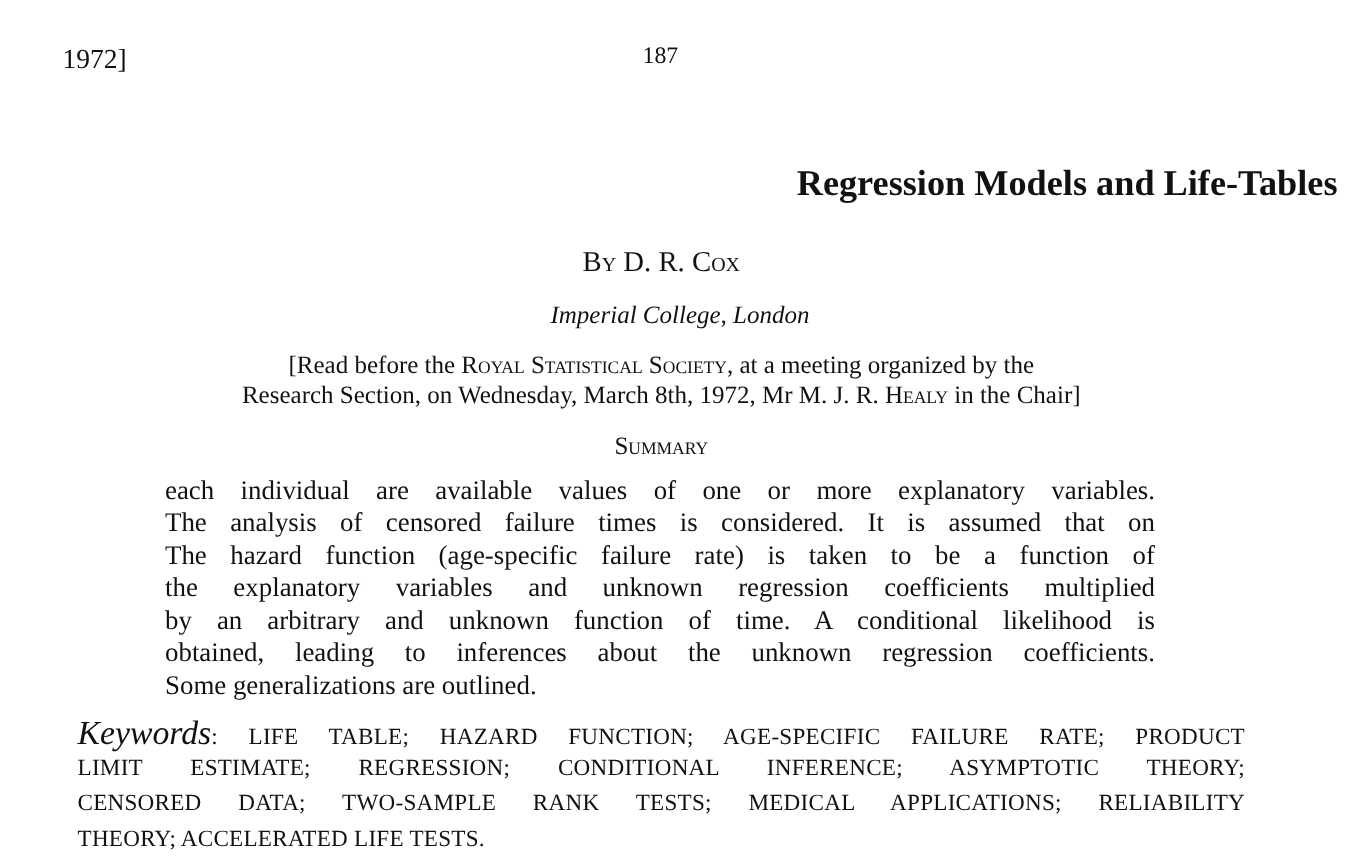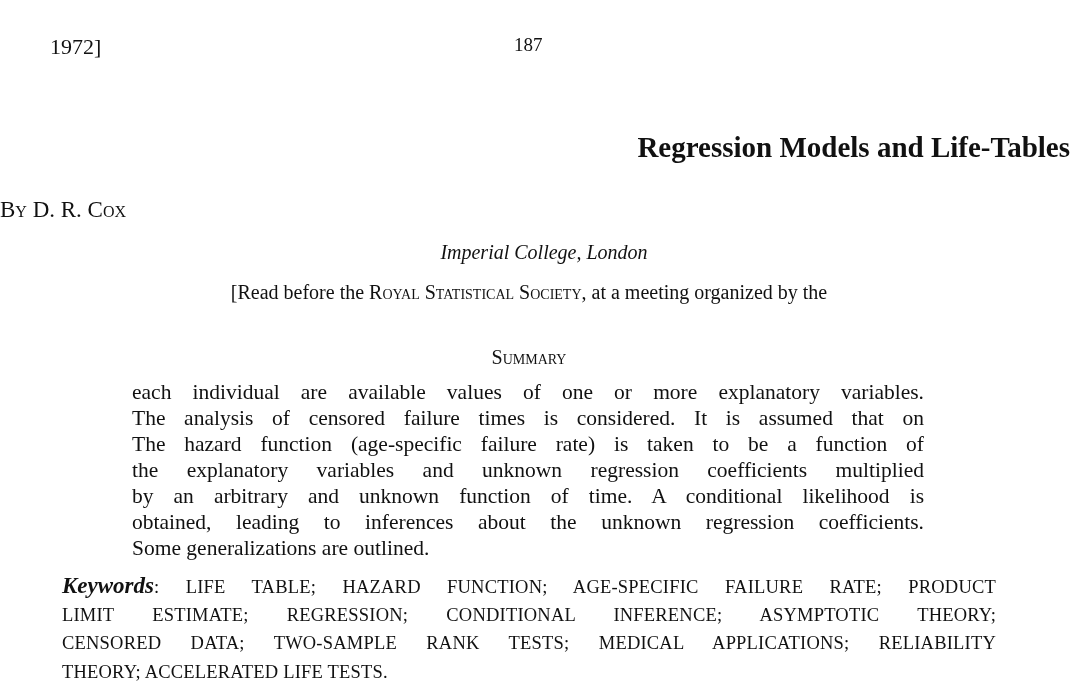--- a/index.html
+++ b/index.html
@@ -4,51 +4,52 @@
 <style>
   html, body { margin: 0; padding: 0; background: #ffffff; }
   body {
     width: 1080px; height: 694px; position: relative; overflow: hidden;
     font-family: "Liberation Serif", "DejaVu Serif", serif; color: #111;
   }
   .abs { position: absolute; }
   .year { left: 50px; top: 34px; font-size: 22px; }
   .pageno { left: 514px; top: 34px; font-size: 19px; }
   .title { left: 0; width: 1058px; top: 131px; text-align: right; font-size: 29px; font-weight: bold; margin-left: 12px; }
-  .byline { left: 0; width: 1058px; top: 197px; text-align: left; font-size: 23px; }
+  .byline { left: 0; width: 1058px; top: 197px; text-align: center; font-size: 23px; }
   .sc { font-variant: small-caps; }
   .affil { left: 15px; width: 1058px; top: 241px; text-align: center; font-size: 20px; font-style: italic; }
   .read { left: 0; width: 1058px; top: 280px; text-align: center; font-size: 20px; line-height: 24px; }
   .summary-h { left: 0; width: 1058px; top: 346px; text-align: center; font-size: 20px; font-variant: small-caps; }
   .summary { left: 132px; width: 792px; top: 379px; font-size: 21.5px; line-height: 26px; text-align: justify; }
   .summary div { text-align: justify; text-align-last: justify; height: 26px; white-space: nowrap; }
   .summary div.last { text-align-last: left; }
   .kw { left: 62px; width: 934px; top: 572px; font-size: 18.5px; line-height: 28.5px; }
   .kw div { text-align: justify; text-align-last: justify; white-space: nowrap; height: 28.5px; }
   .kw div.last { text-align-last: left; }
-  .kwlabel { font-style: italic; font-size: 23px; font-weight: bold; }
+  .kwlabel { font-style: italic; font-size: 27px; }
   .kwtext { text-transform: uppercase; letter-spacing: 0.2px; }
 </style>
 </head>
 <body>
 
 <div class="abs year">1972]</div>
 <div class="abs pageno">187</div>
 
 <div class="abs title">Regression Models and Life-Tables</div>
 
 <div class="abs byline">
   <span class="sc">By</span>
   <span class="sc">D. R. Cox</span>
 </div>
 
 <div class="abs affil">Imperial College, London</div>
 
 <div class="abs read">
   <div><span>[Read before the </span><span class="sc">Royal Statistical Society</span><span>, at a meeting organized by the</span></div>
+  <div><span>Research Section, on Wednesday, March 8th, 1972, Mr M. J. R. </span><span class="sc">Healy</span><span> in the Chair]</span></div>
 </div>
 
 <div class="abs summary-h">Summary</div>
 
 <div class="abs summary">
   <div>each individual are available values of one or more explanatory variables.</div>
   <div>The analysis of censored failure times is considered.  It is assumed that on</div>
   <div>The hazard function (age-specific failure rate) is taken to be a function of</div>
   <div>the explanatory variables and unknown regression coefficients multiplied</div>
   <div>by an arbitrary and unknown function of time.  A conditional likelihood is</div>

